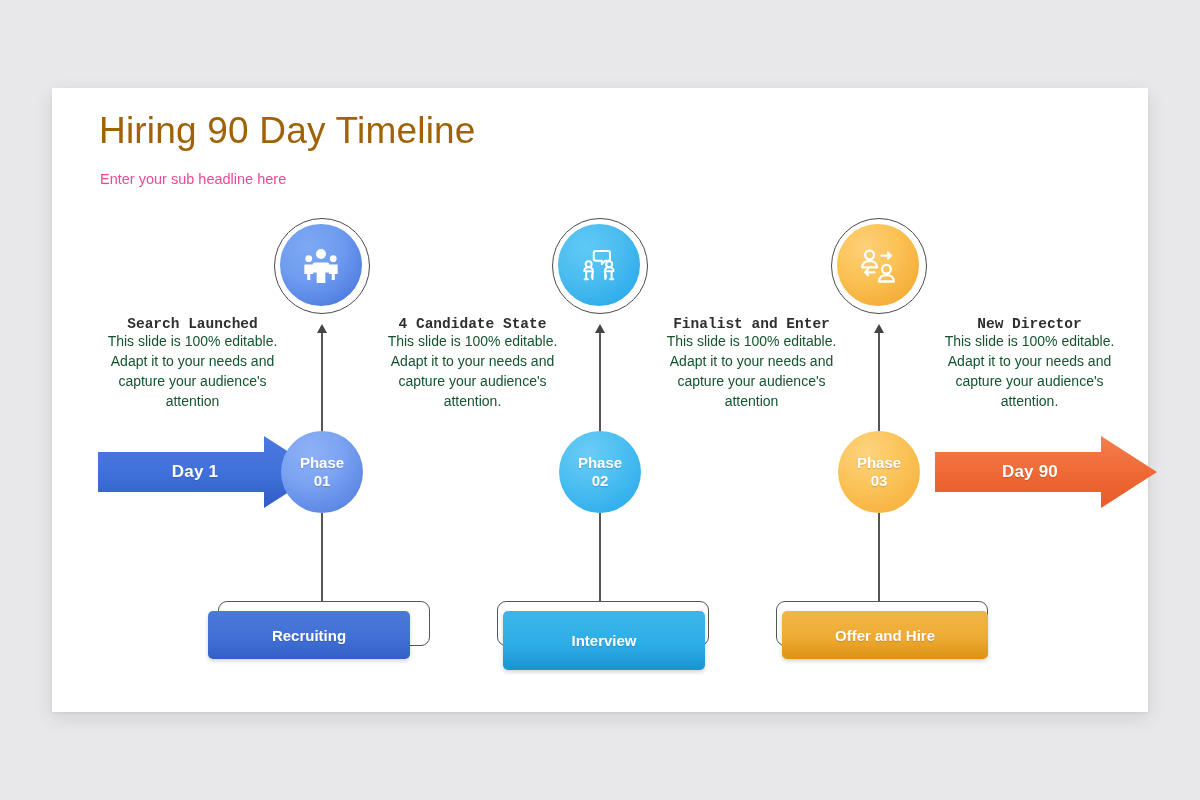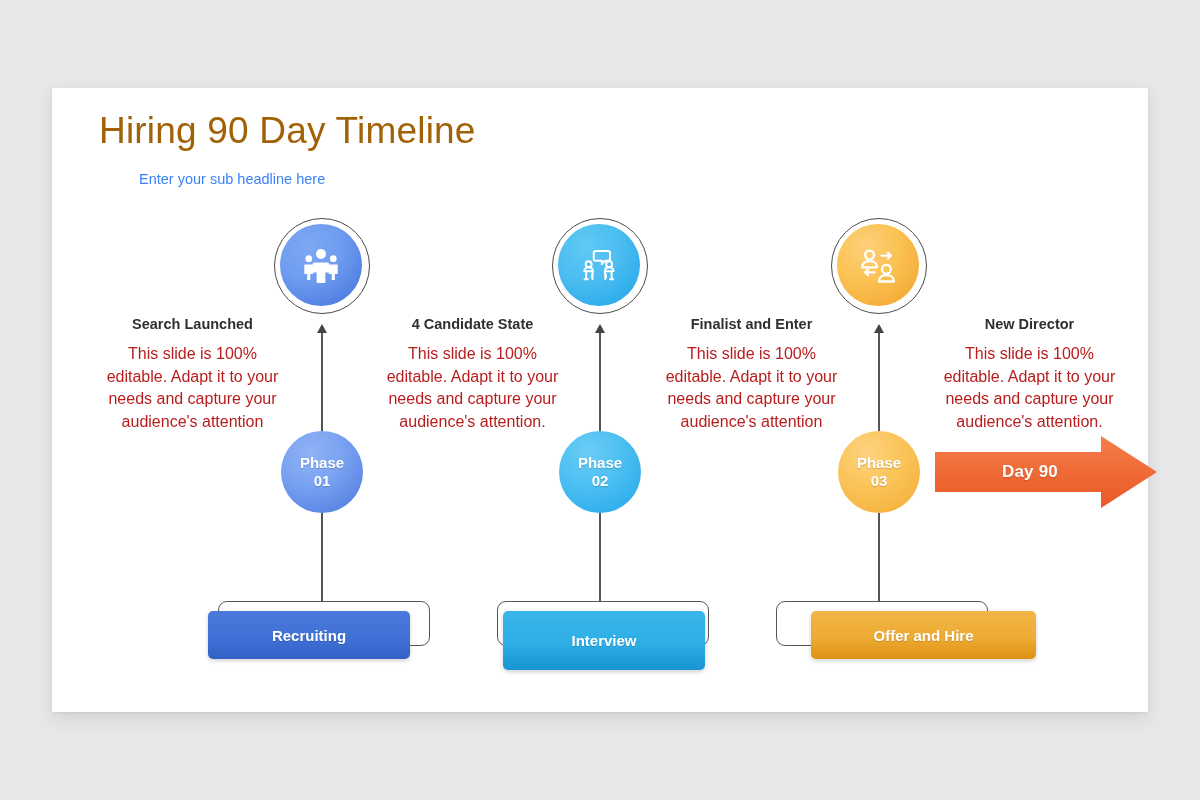--- a/index.html
+++ b/index.html
@@ -35,23 +35,22 @@
     color: #a16207;
     letter-spacing: 0.2px;
     white-space: nowrap;
   }
   #page-subtitle {
     position: absolute;
     left: 48px;
     top: 83px;
     font-size: 14.5px;
     font-weight: 400;
-    color: #3b82f6;
+    color: #ec4899;
     white-space: nowrap;
-    margin-left: 39px;
   }
 
   
   .icon-node {
     position: absolute;
     width: 96px;
     height: 96px;
     border-radius: 50%;
     border: 1.6px solid #4a4a4a;
     background: #ffffff;
@@ -128,26 +127,26 @@
     text-shadow: 0 1px 1px rgba(0,0,0,0.18);
     z-index: 3;
   }
 
   
   .desc-block { position: absolute; text-align: center; }
   .desc-title {
     font-size: 14.5px;
     font-weight: bold;
     color: #2f2f2f;
-    margin-bottom: 11px;
     white-space: nowrap;
+    font-family: Liberation Mono, monospace;
   }
   .desc-body {
-    font-size: 16px;
-    color: #b91c1c;
+    font-size: 14px;
+    color: #14532d;
     line-height: 1.42;
   }
 
   
   .label-outline {
     position: absolute;
     border: 1.4px solid #555;
     border-radius: 9px;
     box-sizing: border-box;
     background: transparent;
@@ -243,20 +242,33 @@
   <div class="desc-block" style="left:612px; top:228px; width:175px;">
     <div class="desc-title">Finalist and Enter</div>
     <div class="desc-body">This slide is 100% editable. Adapt it to your needs and capture your audience's attention</div>
   </div>
 
   <div class="desc-block" style="left:890px; top:228px; width:175px;">
     <div class="desc-title">New Director</div>
     <div class="desc-body">This slide is 100% editable. Adapt it to your needs and capture your audience's attention.</div>
   </div>
 
+  <div class="arrow-seg a1" style="left:46px; top:348px; width:222px; height:72px;">
+    <svg width="222" height="72" viewBox="0 0 222 72" preserveAspectRatio="none">
+      <defs>
+        <linearGradient id="gA1" x1="0" y1="0" x2="0" y2="1">
+          <stop offset="0%" stop-color="#4a7ae0"></stop>
+          <stop offset="55%" stop-color="#3f6fd8"></stop>
+          <stop offset="100%" stop-color="#2f5cc4"></stop>
+        </linearGradient>
+      </defs>
+      <path d="M0 16 H166 V0 L222 36 L166 72 V56 H0 Z" fill="url(#gA1)"></path>
+    </svg>
+    <span class="arrow-label">Day 1</span>
+  </div>
 
 
 
   <div class="arrow-seg a4" style="left:883px; top:348px; width:222px; height:72px;">
     <svg width="222" height="72" viewBox="0 0 222 72" preserveAspectRatio="none">
       <defs>
         <linearGradient id="gA4" x1="0" y1="0" x2="0" y2="1">
           <stop offset="0%" stop-color="#f47f4c"></stop>
           <stop offset="55%" stop-color="#ee6834"></stop>
           <stop offset="100%" stop-color="#e85a28"></stop>
@@ -291,18 +303,18 @@
     <span>Recruiting</span>
   </div>
 
   <div class="label-outline" style="left:445px; top:513px; width:212px; height:45px;"></div>
   <div class="label-box" style="left:451px; top:523px; width:202px; height:59px;
        background:linear-gradient(180deg, #3ab6ea 0%, #2eaee6 55%, #1894d2 100%);">
     <span>Interview</span>
   </div>
 
   <div class="label-outline" style="left:724px; top:513px; width:212px; height:45px;"></div>
-  <div class="label-box" style="left:730px; top:523px; width:225px; height:48px;
-       background:linear-gradient(180deg, #f2b546 0%, #eeab34 55%, #dd9212 100%);margin-left:29px;">
+  <div class="label-box" style="left:730px; top:523px; width:206px; height:48px;
+       background:linear-gradient(180deg, #f2b546 0%, #eeab34 55%, #dd9212 100%);">
     <span>Offer and Hire</span>
   </div>
 
 </div>
 
 </body></html>

